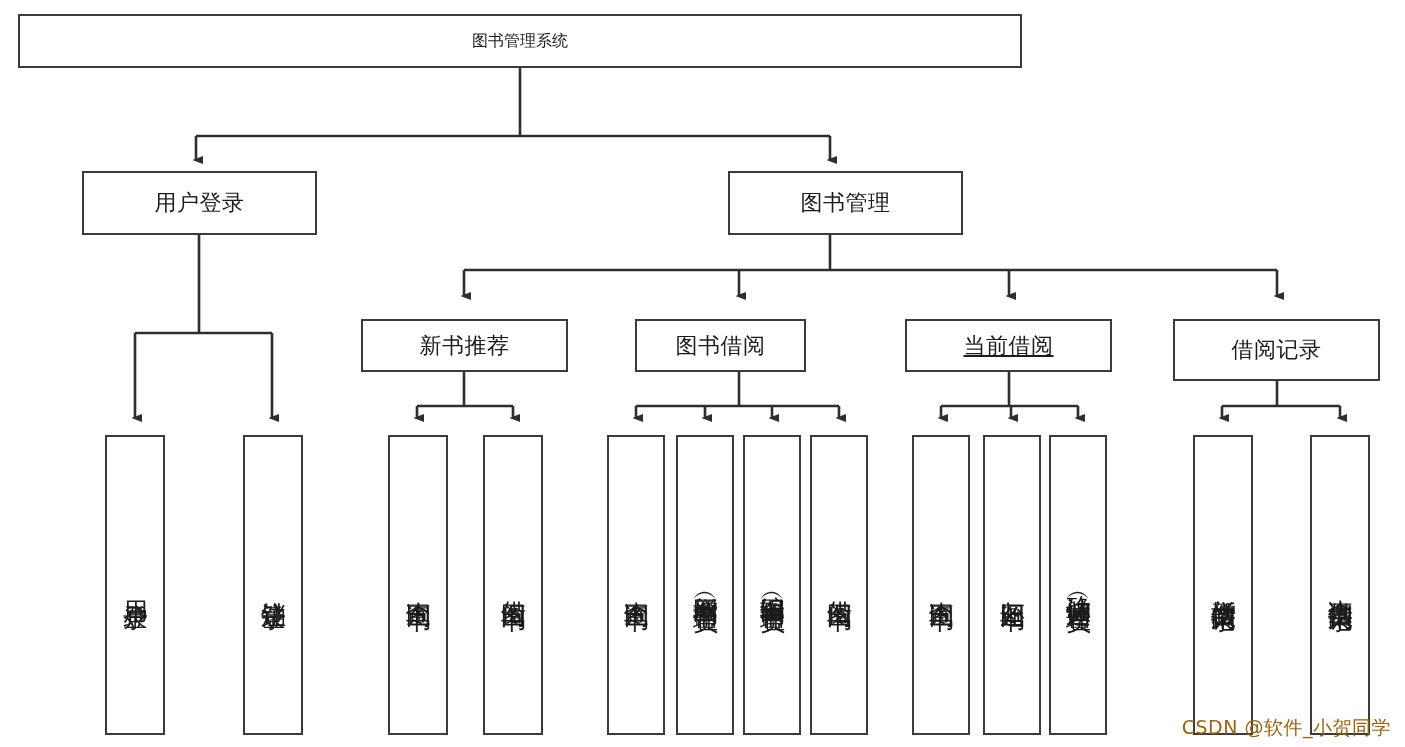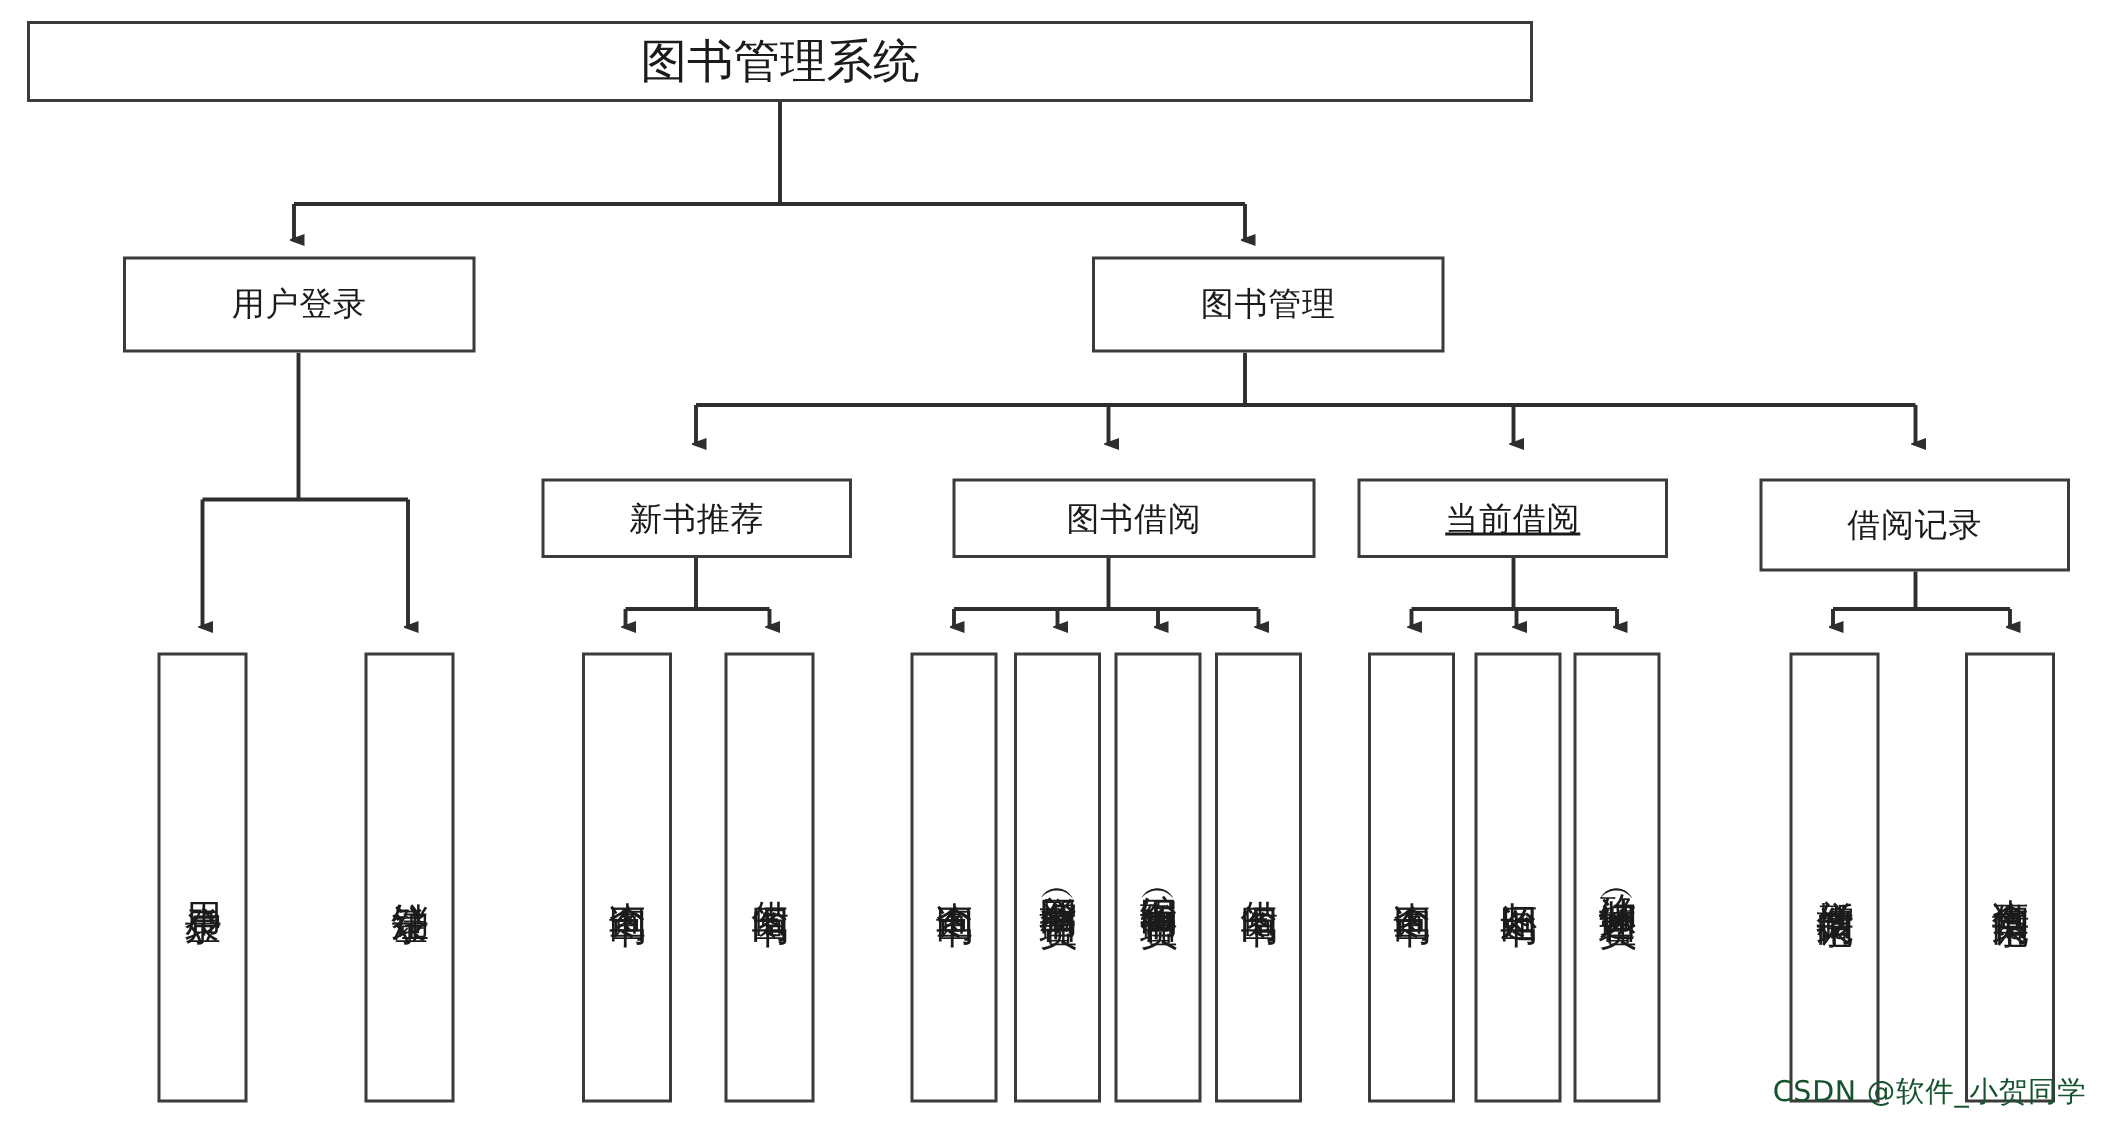--- a/index.html
+++ b/index.html
@@ -25,21 +25,21 @@
     display: flex;
     align-items: center;
     justify-content: center;
     color: #1b1b1b;
   }
   .node.h {
     font-size: 22px;
     letter-spacing: 0.5px;
   }
   .node.root {
-    font-size: 31px;
+    font-size: 16px;
   }
   .node.leaf {
     align-items: center;
     justify-content: center;
   }
   .node.leaf .vtext {
     writing-mode: vertical-rl;
     text-orientation: upright;
     font-size: 25px;
     line-height: 1.12;
@@ -53,21 +53,21 @@
     top: 0;
     width: 1405px;
     height: 747px;
     pointer-events: none;
   }
   .watermark {
     position: absolute;
     right: 14px;
     bottom: 6px;
     font-size: 19px;
-    color: #14532d;
+    color: #a16207;
     white-space: nowrap;
     letter-spacing: 0.5px;
   }
 </style>
 </head>
 <body>
 
 <div id="canvas">
 
   <svg class="links" viewBox="0 0 1405 747">
@@ -129,21 +129,21 @@
   <div class="node h" style="left:82px; top:171px; width:235px; height:64px;">
     <span>用户登录</span>
   </div>
   <div class="node h" style="left:728px; top:171px; width:235px; height:64px;">
     <span>图书管理</span>
   </div>
 
   <div class="node h" style="left:361px; top:319px; width:207px; height:53px;">
     <span>新书推荐</span>
   </div>
-  <div class="node h" style="left:635px; top:319px; width:242px; height:53px;">
+  <div class="node h" style="left:635px; top:319px; width:171px; height:53px;">
     <span>图书借阅</span>
   </div>
   <div class="node h" style="left:905px; top:319px; width:207px; height:53px;text-decoration:underline;">
     <span>当前借阅</span>
   </div>
   <div class="node h" style="left:1173px; top:319px; width:207px; height:62px;">
     <span>借阅记录</span>
   </div>
 
   <div class="node leaf" style="left:105px; top:435px; width:60px; height:300px;">

